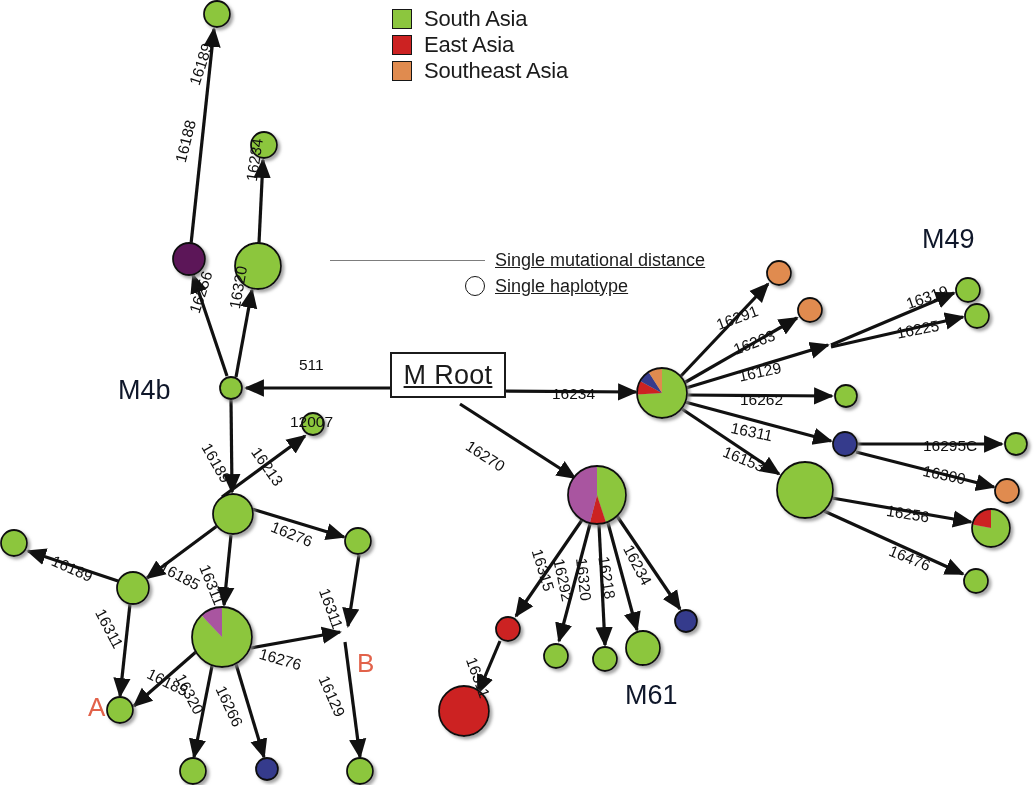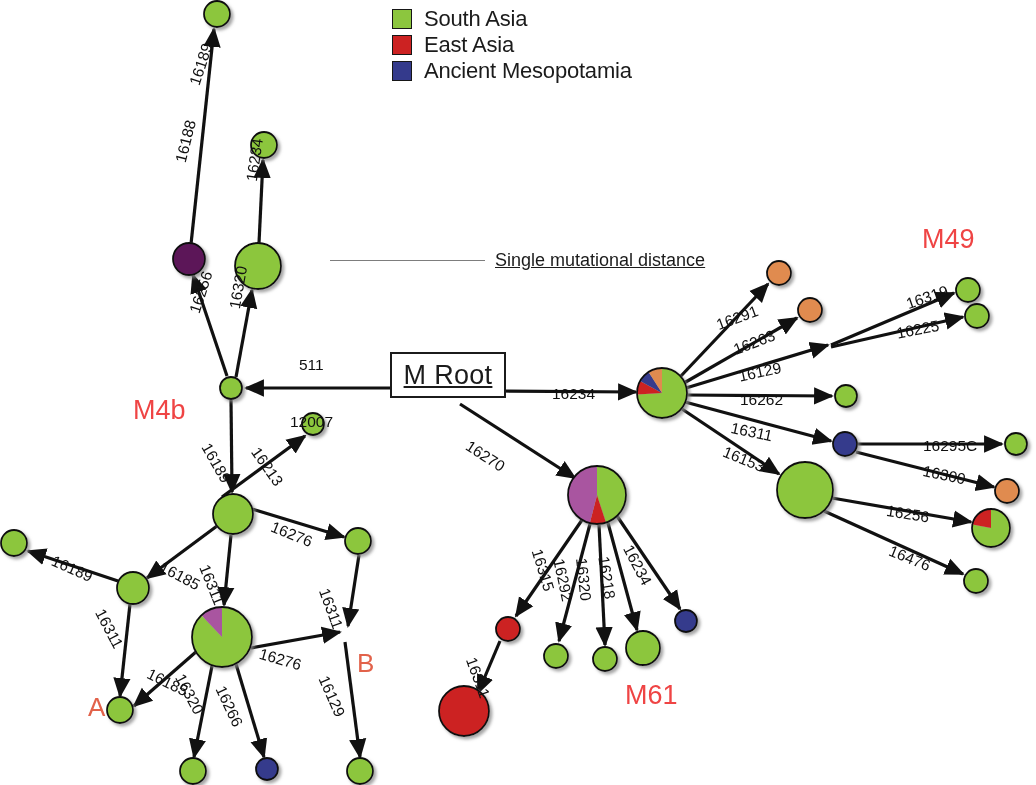--- a/index.html
+++ b/index.html
@@ -9,21 +9,21 @@
   .legend-box{position:absolute;left:392px;top:6px;}
   .legend-row{display:flex;align-items:center;height:26px;}
   .legend-swatch{width:20px;height:20px;border:1.6px solid #161616;margin-right:12px;box-sizing:border-box;}
   .legend-label{font-size:22px;letter-spacing:-0.2px;white-space:nowrap;}
   .scale-box{position:absolute;left:330px;top:247px;}
   .scale-row{display:flex;align-items:center;height:26px;text-decoration:underline;}
   .scale-line{width:155px;height:0;border-top:1.6px solid #7d7d7d;margin-right:10px;}
   .scale-circle{width:20px;height:20px;border-radius:50%;border:1.6px solid #161616;
                 margin-left:135px;margin-right:10px;box-sizing:border-box;}
   .scale-label{font-size:18px;white-space:nowrap;}
-  .clade-label{position:absolute;font-size:27px;color:#ef4444;white-space:nowrap;}
+  .clade-label{position:absolute;font-size:27px;color:#0f172a;white-space:nowrap;}
   .tip-label{position:absolute;font-size:26px;color:#e2624a;white-space:nowrap;}
   .rootbox{position:absolute;border:2px solid #1b1b1b;background:#ffffff;
            display:flex;align-items:center;justify-content:center;}
   .rootbox span{font-size:27px;letter-spacing:0.3px;}
   .mut{position:absolute;font-size:15.5px;color:#101010;white-space:nowrap;
        transform-origin:0 0;}
 </style>
 </head>
 <body>
 
@@ -196,29 +196,33 @@
 <div class="legend-box" id="legend-box">
     <div class="legend-row">
       <div class="legend-swatch" style="background: rgb(140, 198, 62);"></div>
       <div class="legend-label">South Asia</div>
     </div>
     <div class="legend-row">
       <div class="legend-swatch" style="background: rgb(204, 34, 34);"></div>
       <div class="legend-label">East Asia</div>
     </div>
     <div class="legend-row">
-      <div class="legend-swatch" style="background: rgb(52, 58, 140);"></div>
-      <div class="legend-label">Ancient Mesopotamia</div>
+      <div class="legend-swatch" style="background: rgb(224, 139, 79);"></div>
+      <div class="legend-label">Southeast Asia</div>
     </div>
   </div>
 
 <div class="scale-box">
   <div class="scale-row">
     <div class="scale-line"></div>
     <div class="scale-label">Single mutational distance</div>
+  </div>
+  <div class="scale-row">
+    <div class="scale-circle"></div>
+    <div class="scale-label">Single haplotype</div>
   </div>
 </div>
 
 <div class="rootbox" style="left:390px;top:352px;width:112px;height:42px;text-decoration:underline;">
   <span>M Root</span>
 </div>
 
 <div id="overlay-labels">
     <div class="mut" style="left: 186px; top: 82px; transform: rotate(-72deg);">16189</div>
     <div class="mut" style="left: 172px; top: 160px; transform: rotate(-76deg);">16188</div>
@@ -253,18 +257,18 @@
     <div class="mut" style="left: 737px; top: 368px; transform: rotate(-12deg);">16129</div>
     <div class="mut" style="left: 740px; top: 391px; transform: rotate(0deg);">16262</div>
     <div class="mut" style="left: 733px; top: 419px; transform: rotate(12deg);">16311</div>
     <div class="mut" style="left: 727px; top: 443px; transform: rotate(22deg);">16153</div>
     <div class="mut" style="left: 904px; top: 296px; transform: rotate(-19deg);">16319</div>
     <div class="mut" style="left: 895px; top: 325px; transform: rotate(-11deg);">16225</div>
     <div class="mut" style="left: 923px; top: 437px; transform: rotate(0deg);">16295C</div>
     <div class="mut" style="left: 925px; top: 462px; transform: rotate(12deg);">16300</div>
     <div class="mut" style="left: 888px; top: 502px; transform: rotate(9deg);">16256</div>
     <div class="mut" style="left: 893px; top: 542px; transform: rotate(22deg);">16476</div>
-    <div class="clade-label" style="left: 133px; top: 375px; margin-top: 20px;">M4b</div>
+    <div class="clade-label" style="left: 118px; top: 375px;">M4b</div>
     <div class="clade-label" style="left: 922px; top: 224px;">M49</div>
     <div class="clade-label" style="left: 625px; top: 680px;">M61</div>
     <div class="tip-label" style="left: 88px; top: 692px; color: rgb(226, 98, 74);">A</div>
     <div class="tip-label" style="left: 357px; top: 648px; color: rgb(226, 98, 74);">B</div>
   </div>
 
 </body></html>

